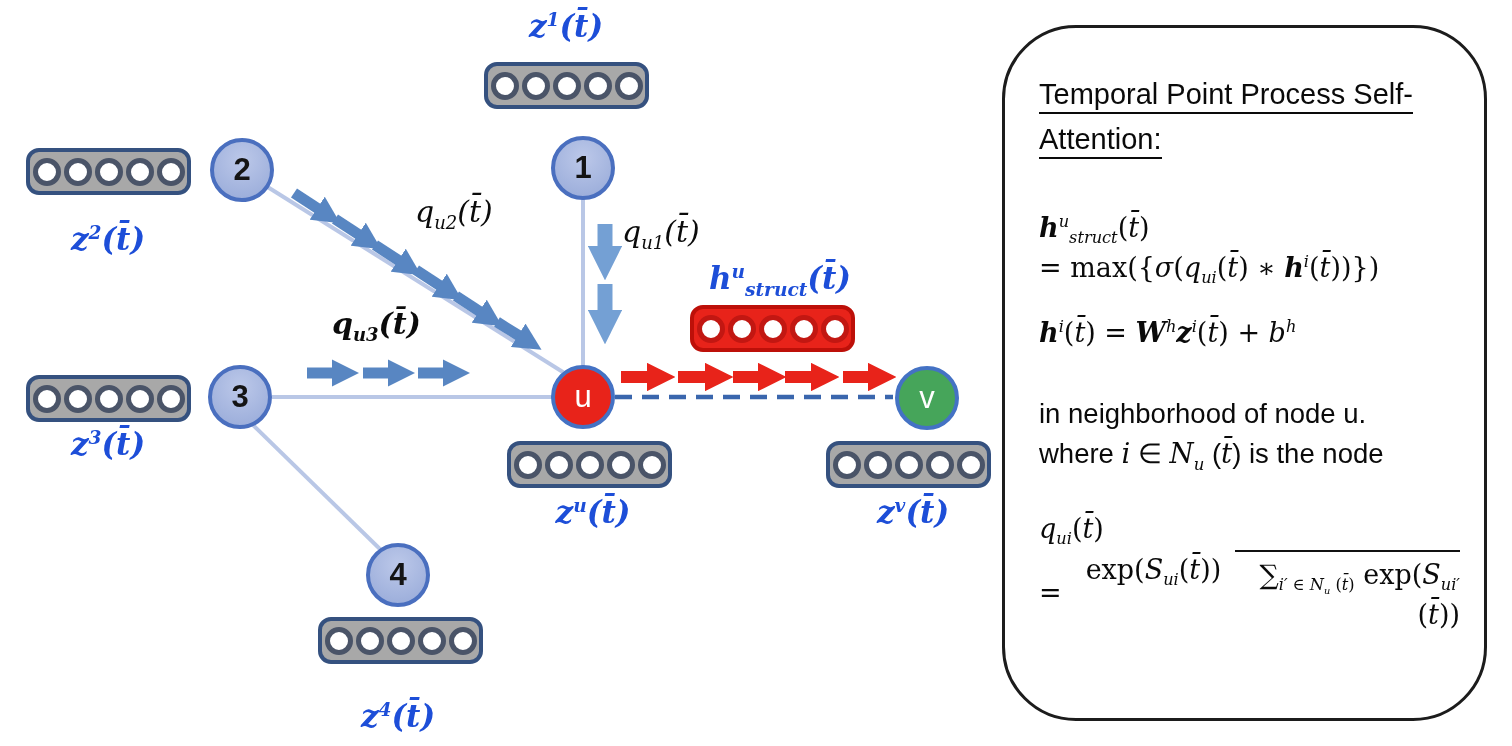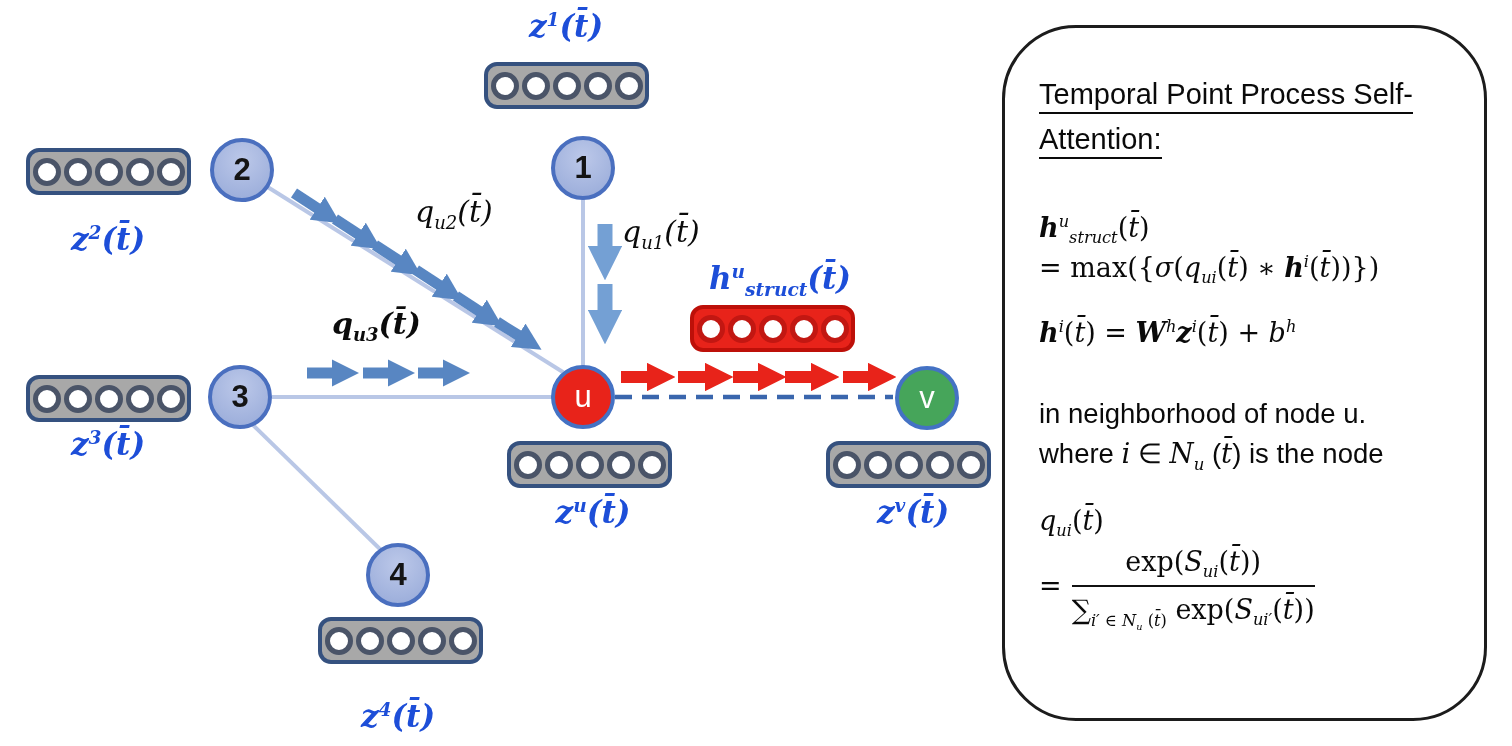--- a/index.html
+++ b/index.html
@@ -30,22 +30,22 @@
   .mlabel sub,.qlabel sub,.panel sub{font-size:60%;line-height:0;}
   
   .panel{position:absolute;left:1002px;top:25px;width:485px;height:696px;box-sizing:border-box;
          border:3px solid #1c1c1c;border-radius:74px;padding:44px 24px 0 34px;z-index:2;
          background:#fff;}
   .ptitle{font:400 29px "Liberation Sans",sans-serif;color:#0a0a0a;line-height:1.55;}
   .ptitle .ul{border-bottom:2px solid #0a0a0a;padding-bottom:2px;}
   .pmath{font:400 27px "DejaVu Serif",serif;color:#0a0a0a;line-height:1.5;}
   .pnote{font:400 27.5px "Liberation Sans",sans-serif;color:#0a0a0a;line-height:1.4;}
   .pnote i,.pnote sub{font-family:"DejaVu Serif",serif;}
-  .mt1{margin-top:46px;} .mt2{margin-top:24px;} .mt3{margin-top:42px;} .mt4{margin-top:28px;}
-  .frac{display:inline-flex;flex-direction:column;text-align:center;vertical-align:middle;
+  .mt1{margin-top:46px;} .mt2{margin-top:24px;} .mt3{margin-top:42px;} .mt4{margin-top:36px;}
+  .frac{display:inline-flex;text-align:center;vertical-align:middle;
         margin-left:10px;}
   .frac .num{padding:0 14px 3px 14px;}
   .frac .den{border-top:2.5px solid #111;padding-top:3px;text-align:right;}
   .eqrow{display:flex;align-items:center;}
   
   .wm{position:absolute;right:16px;bottom:12px;font:400 21px "DejaVu Sans",sans-serif;
       color:#c7c7c7;letter-spacing:1px;z-index:4;}
 </style>
 </head>
 <body>

